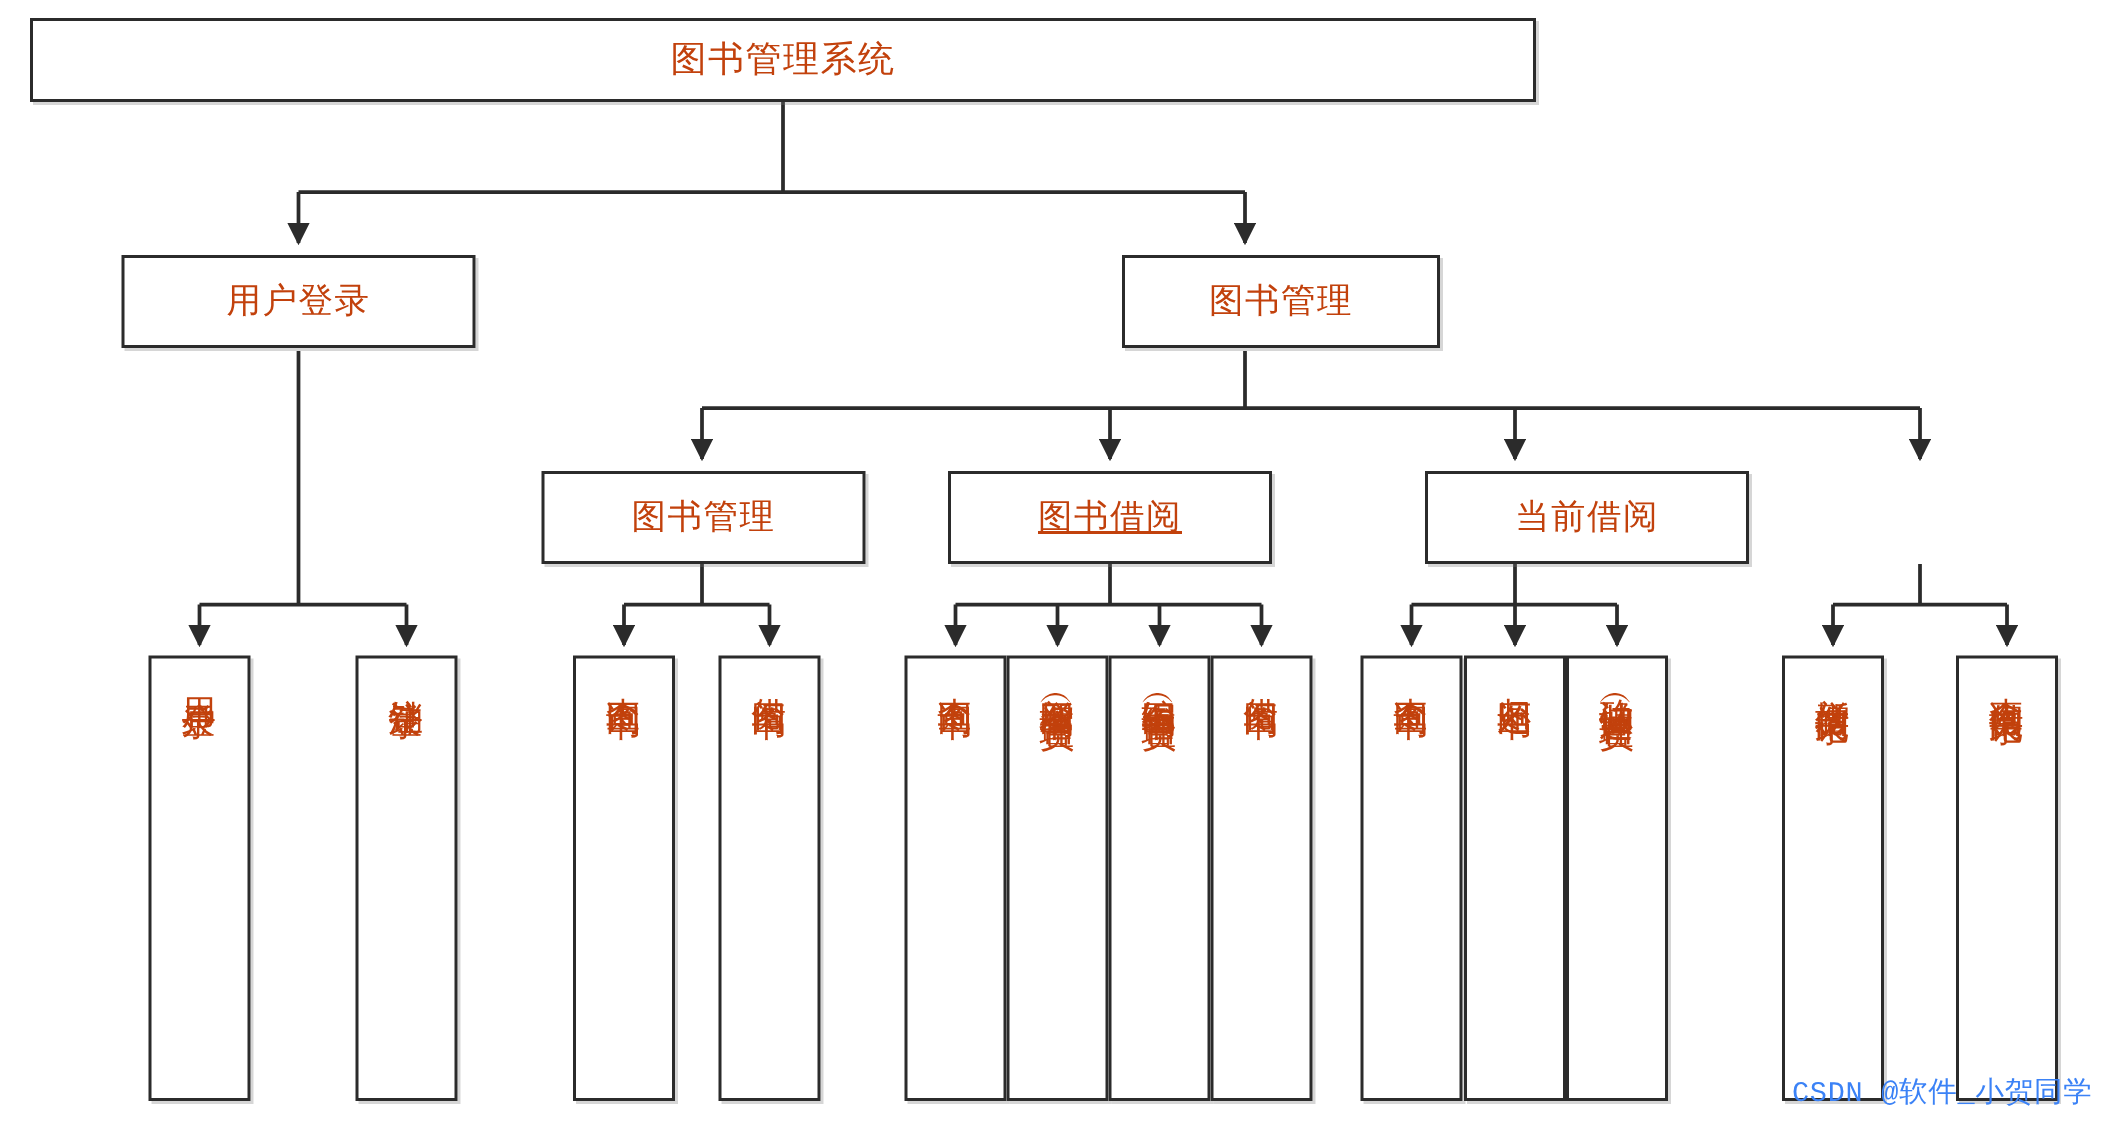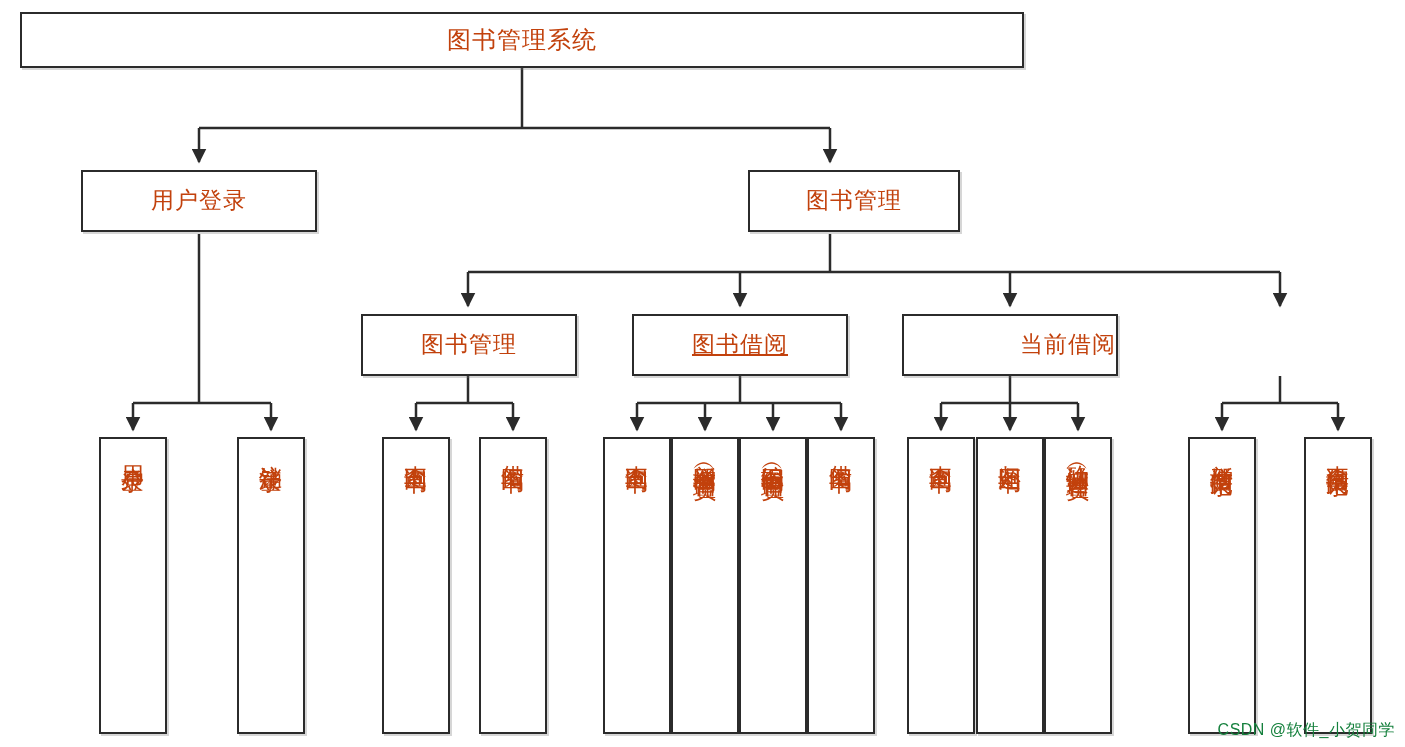--- a/index.html
+++ b/index.html
@@ -55,25 +55,26 @@
     white-space: nowrap;
     text-align: left;
   }
   #root-node .label {
     font-size: 24px;
   }
   .watermark {
     position: absolute;
     right: 10px;
     bottom: 6px;
-    font-size: 16px;
-    color: #15803d;
+    font-size: 19px;
+    color: #3b82f6;
     letter-spacing: 0.5px;
     white-space: nowrap;
     pointer-events: none;
+    font-family: Liberation Mono, monospace;
   }
 </style>
 </head>
 <body>
 
 <div id="diagram-root">
 
   <svg id="connectors" viewBox="0 0 1405 747" xmlns="http://www.w3.org/2000/svg">
     <defs>
       <marker id="arrow" viewBox="0 0 10 10" refX="9" refY="5" markerWidth="6" markerHeight="6" orient="auto-start-reverse">
@@ -134,21 +135,21 @@
   <div class="node node-h" style="left:748px; top:170px; width:212px; height:62px;">
     <span class="label">图书管理</span>
   </div>
 
   <div class="node node-h" style="left:361px; top:314px; width:216px; height:62px;">
     <span class="label">图书管理</span>
   </div>
   <div class="node node-h" style="left:632px; top:314px; width:216px; height:62px;text-decoration:underline;">
     <span class="label">图书借阅</span>
   </div>
-  <div class="node node-h" style="left:902px; top:314px; width:216px; height:62px;justify-content:flex-end;">
+  <div class="node node-h" style="left:950px; top:314px; width:216px; height:62px;">
     <span class="label">当前借阅</span>
   </div>
 
   <div class="node node-v" style="left:99px; top:437px; width:68px; height:297px;">
     <span class="label">用户登录</span>
   </div>
   <div class="node node-v" style="left:237px; top:437px; width:68px; height:297px;">
     <span class="label">注销登录</span>
   </div>
 

